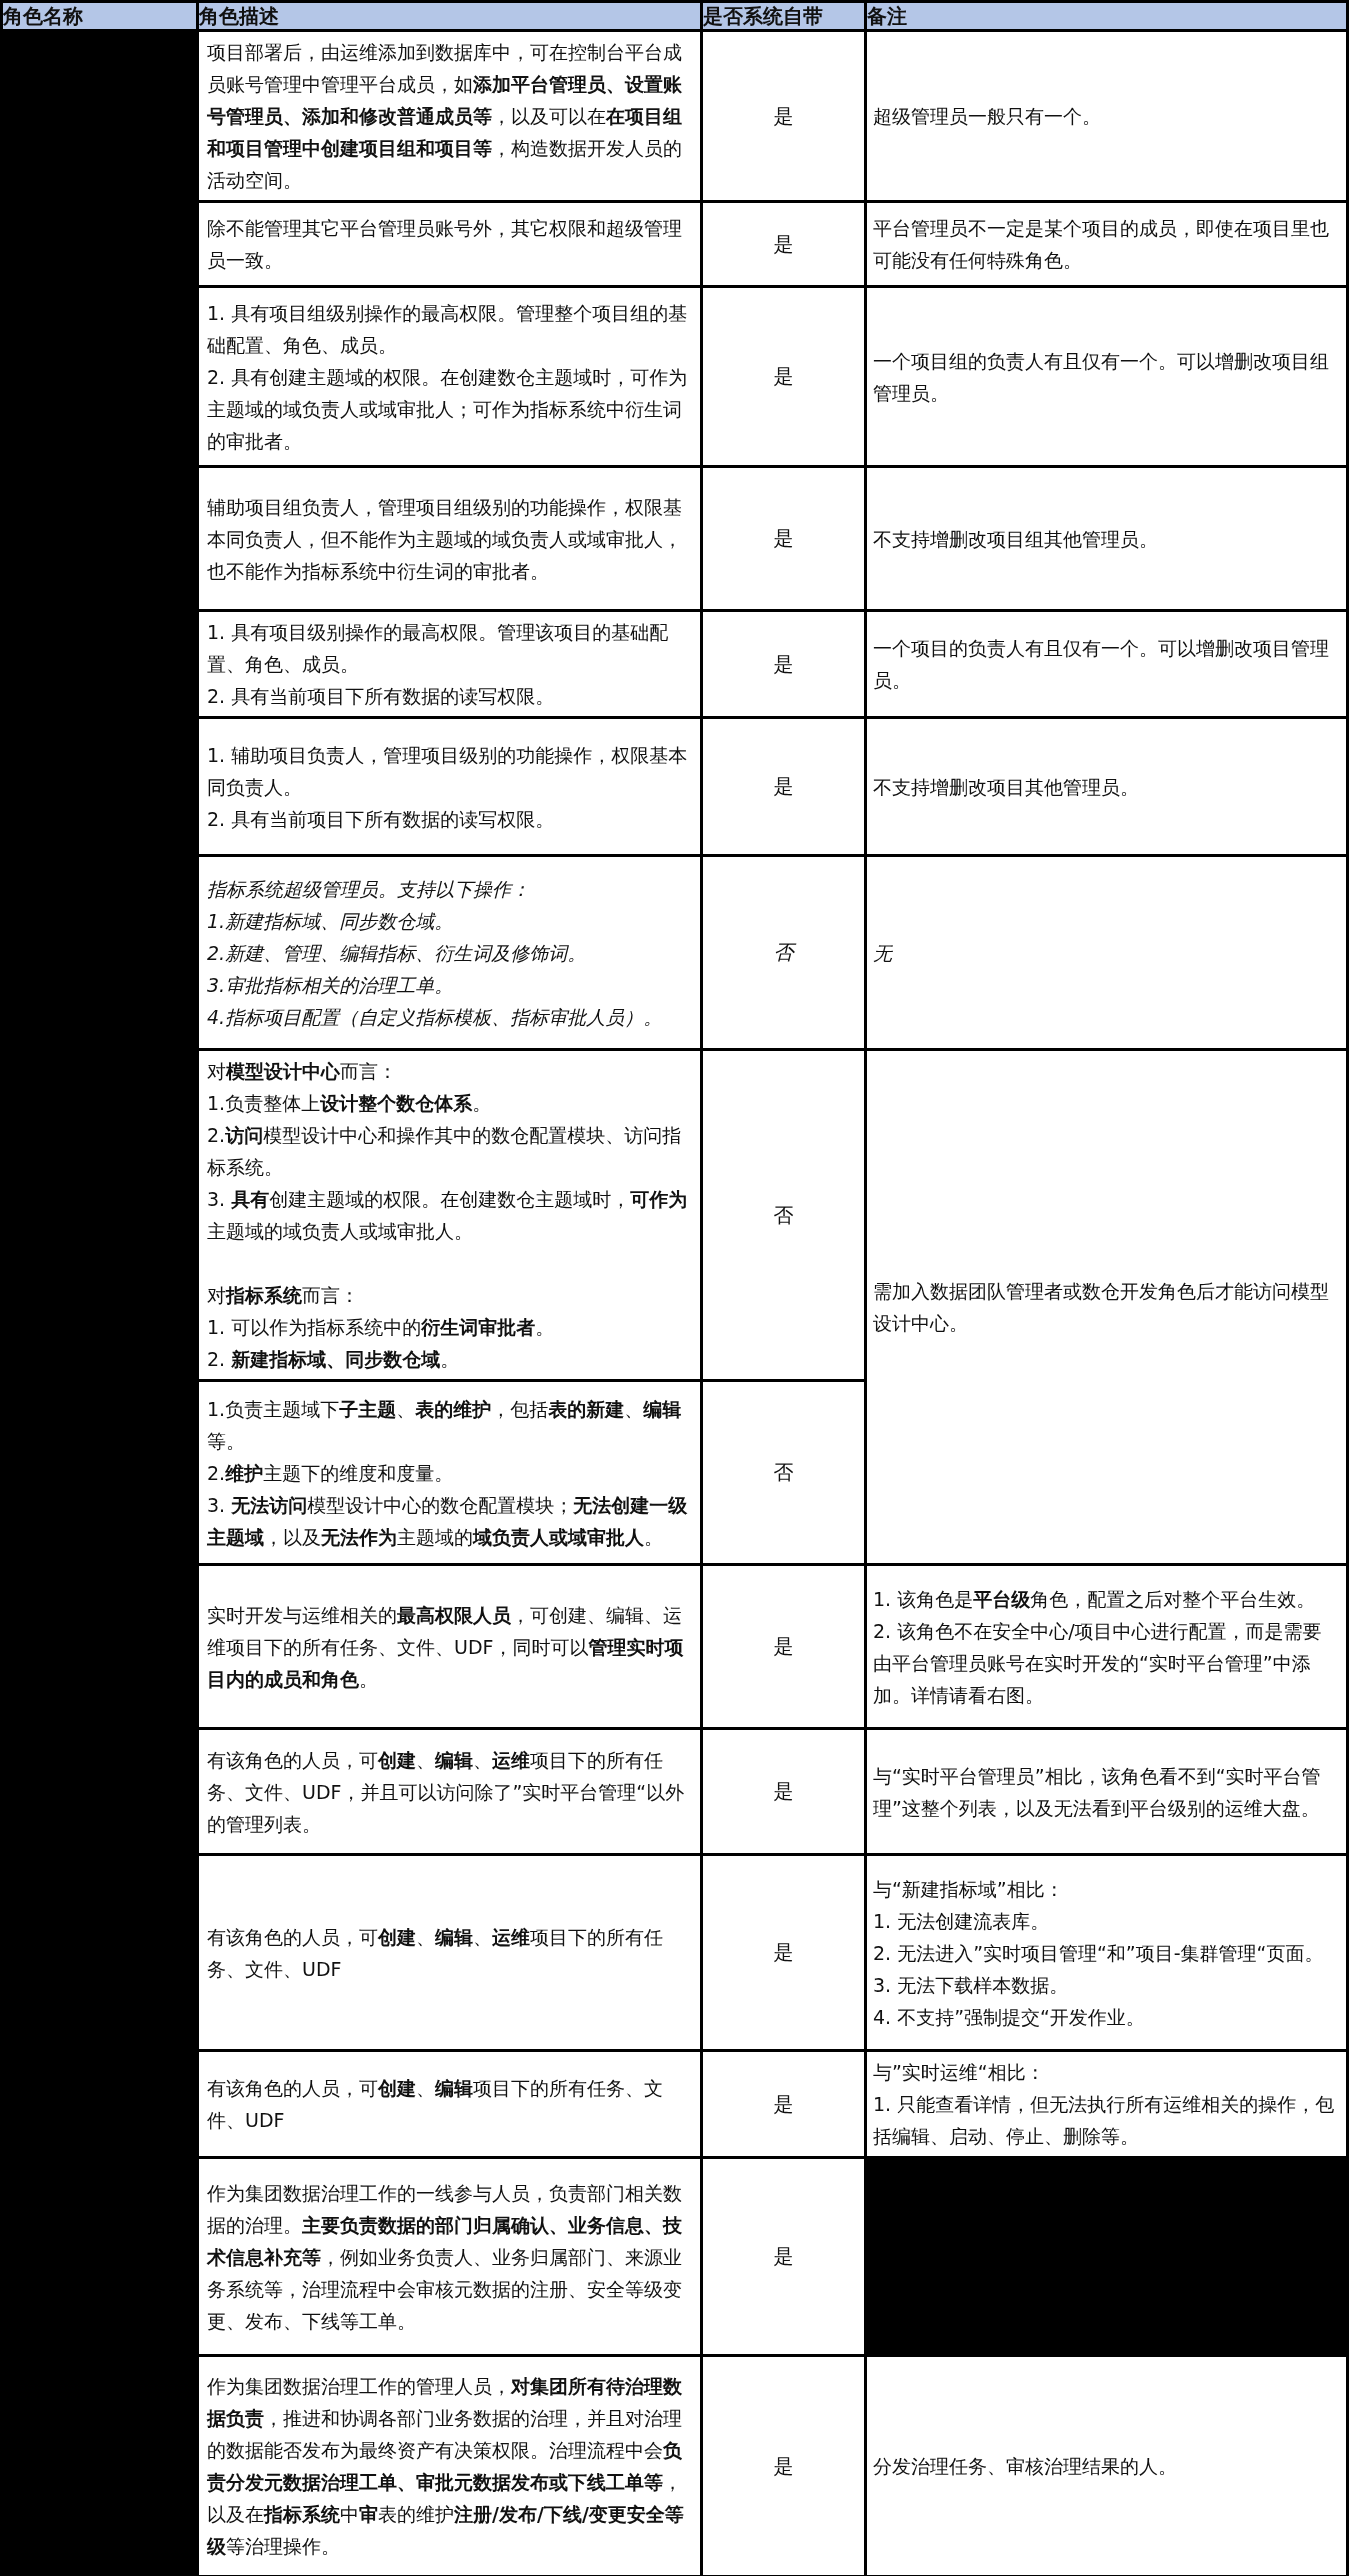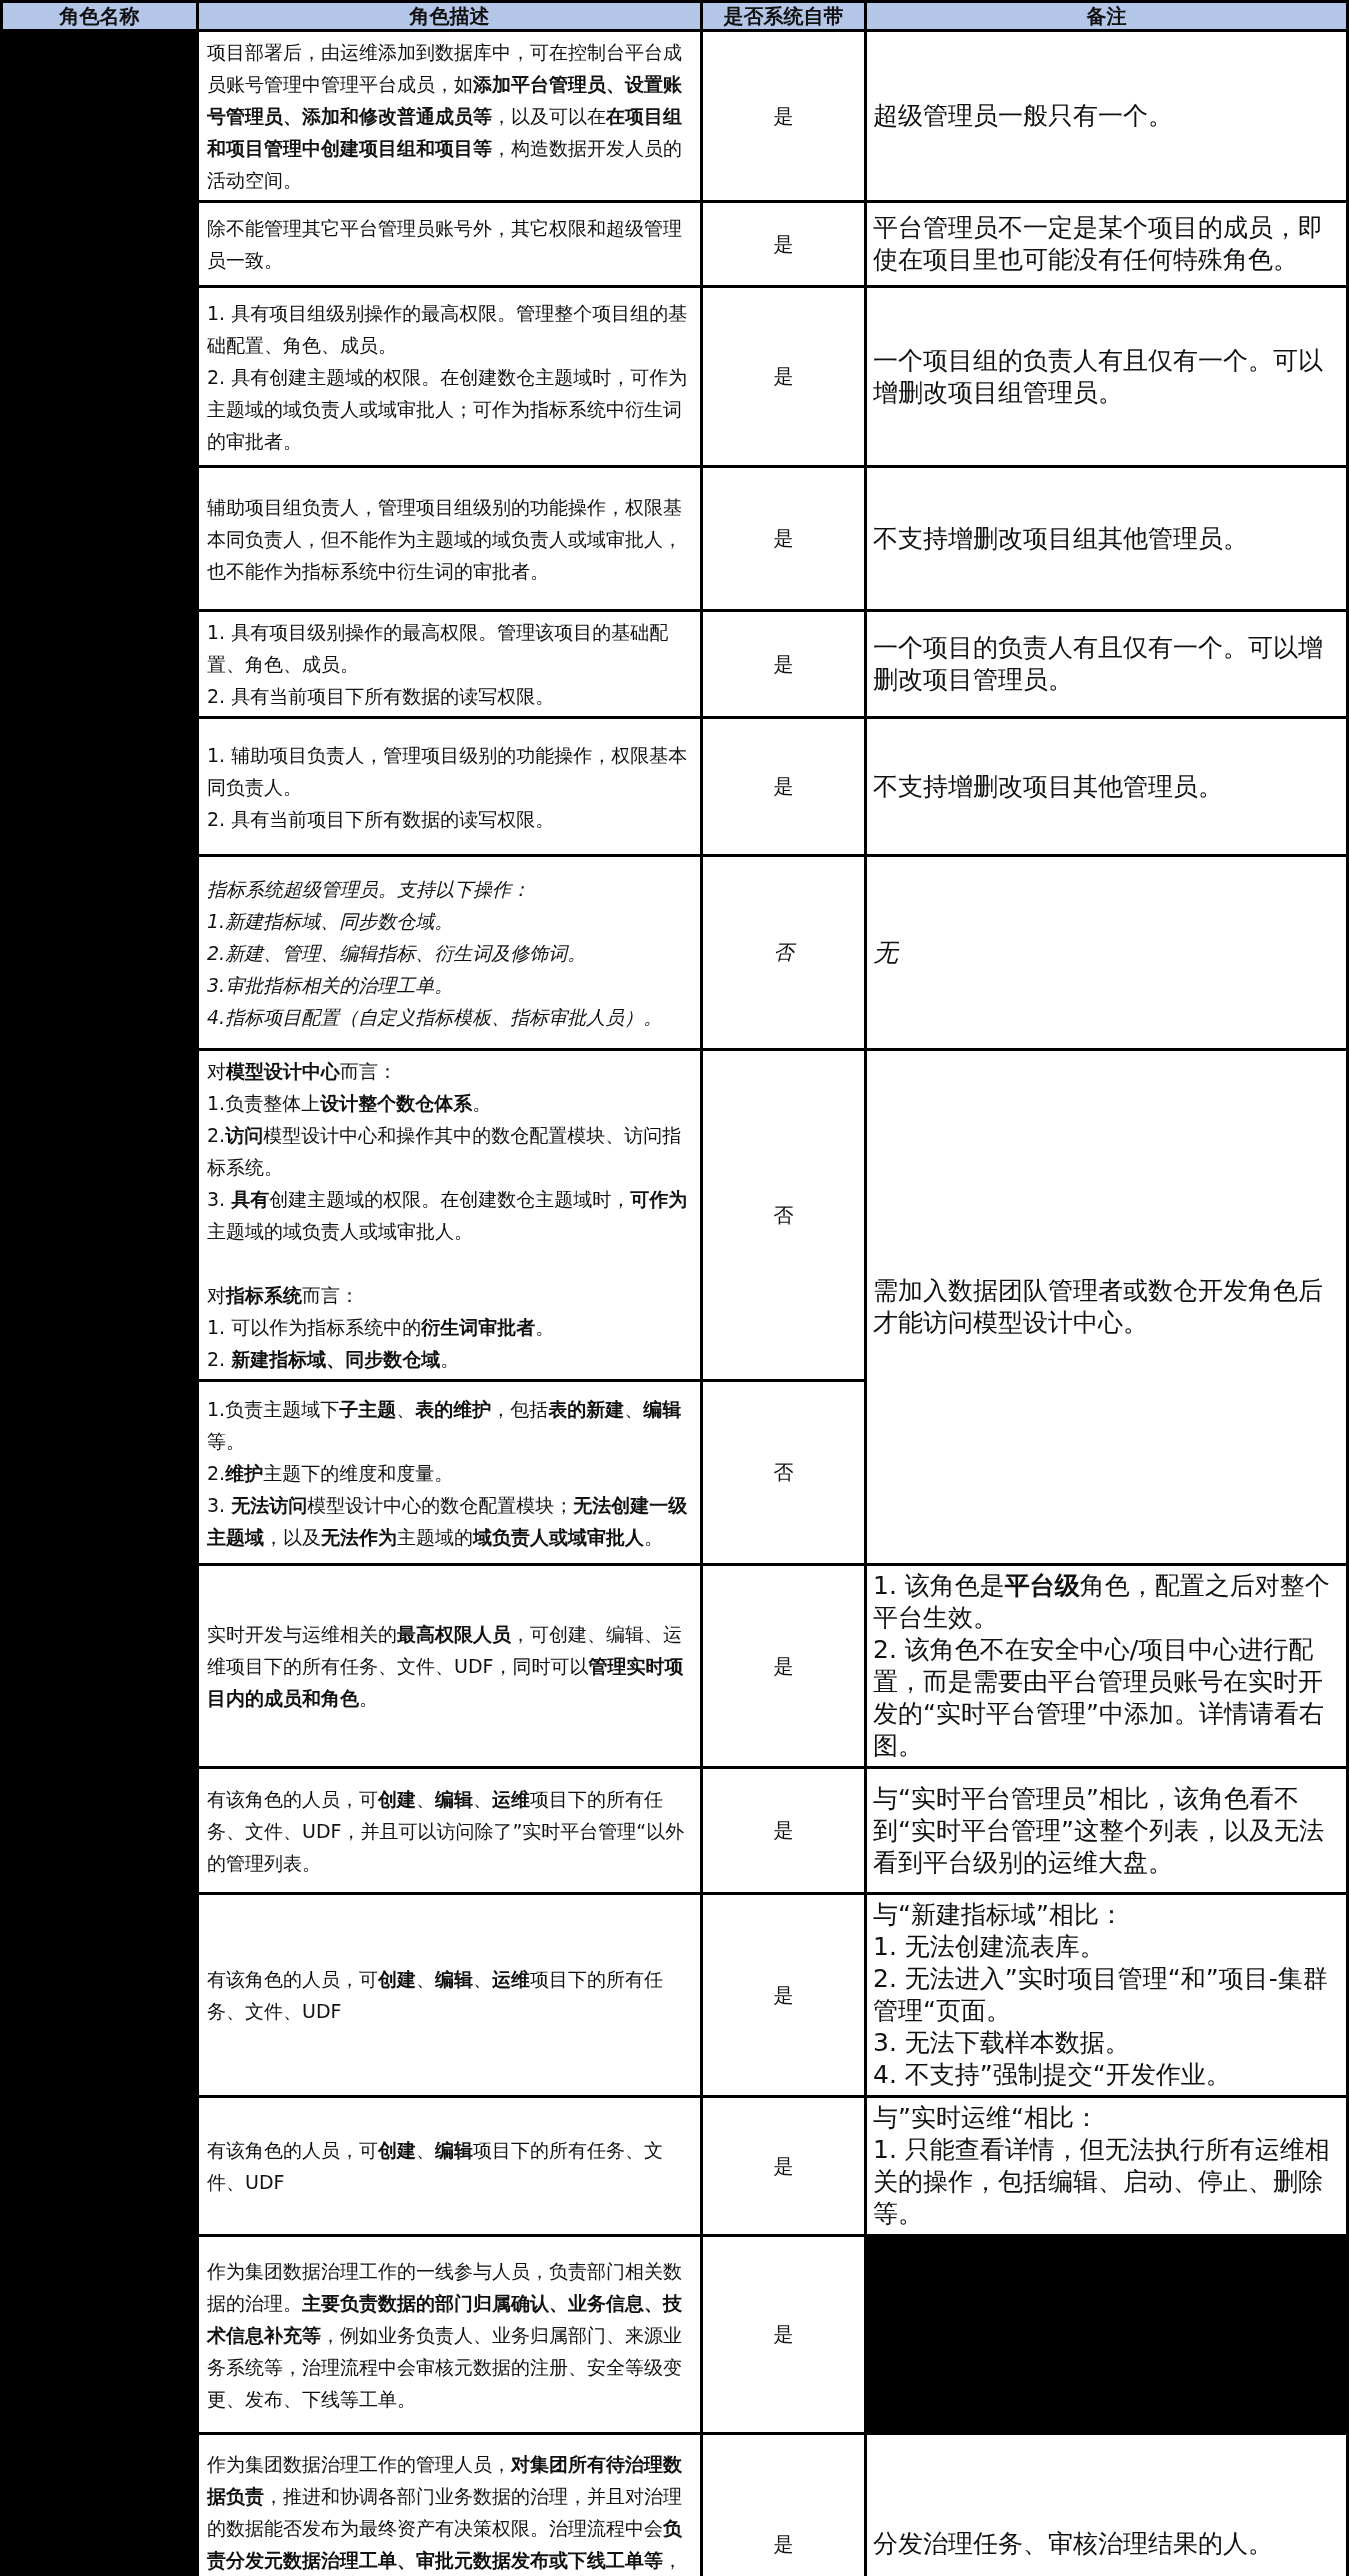--- a/index.html
+++ b/index.html
@@ -2,25 +2,25 @@
 <html><head>
 <meta charset="utf-8">
 <style>
   html, body { margin: 0; padding: 0; background: #000; }
   body { width: 1349px; height: 2576px; position: relative; overflow: hidden;
          font-family: "DejaVu Sans", "Liberation Sans", sans-serif; color: #111; }
   .sheet { position: absolute; left: 0; top: 0; width: 1345px; }
   table { border-collapse: collapse; table-layout: fixed; width: 1345px; }
   td, th { border: 3px solid #000; padding: 0 0 0 14px; vertical-align: middle; }
   th { background: #b4c6e7; height: 26px; font-size: 20px; font-weight: bold;
-       text-align: center; padding: 0; line-height: 22px; }
+       text-align: left; padding: 0; line-height: 22px; }
   td.name { background: #000; padding: 0; }
   td.desc { background: #fff; font-size: 19px; line-height: 32px; padding: 4px 8px 4px 8px; }
   td.sys  { background: #fff; font-size: 20px; text-align: center; padding: 0; }
-  td.note { background: #fff; font-size: 25px; line-height: 32px; padding: 4px 8px 4px 6px; }
+  td.note { background: #fff; font-size: 19px; line-height: 32px; padding: 4px 8px 4px 6px; }
   td.note.black { background: #000; }
   .line { display: block; white-space: pre-wrap; }
   .blank { display: block; height: 32px; }
   b { font-weight: bold; }
 </style>
 </head>
 <body>
 
 <div class="sheet">
   <table>

